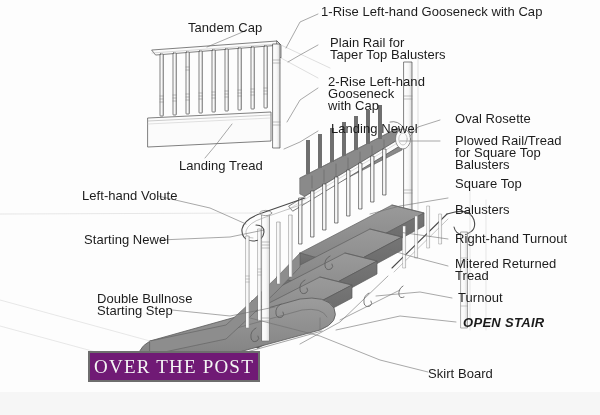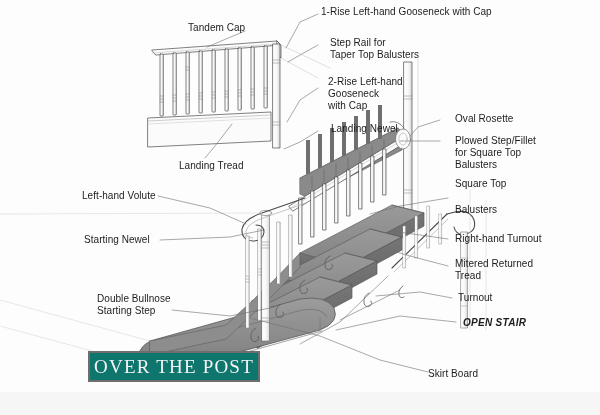--- a/index.html
+++ b/index.html
@@ -7,31 +7,31 @@
     width:600px;height:415px;
     background:#ffffff;
     font-family:"Liberation Sans", sans-serif;
     overflow:hidden;position:relative;
   }
   #stage{position:absolute;left:0;top:0;width:600px;height:415px;background:#fdfdfd;}
   #art{position:absolute;left:0;top:0;width:600px;height:415px;}
   .lbl{
     position:absolute;
     font-family:"Liberation Sans", sans-serif;
-    font-size:10px;
+    font-size:13px;
     line-height:11.5px;
     color:#1c1c1c;
     white-space:pre;
     letter-spacing:0.05px;
   }
   .lbl.bold{font-weight:bold;letter-spacing:0.3px;}
   #banner{
     position:absolute;
     left:88px;top:351px;width:172px;height:31px;
-    background:#0f766e;
+    background:#701a75;
     border:2px solid #6e6e6e;
     box-sizing:border-box;
     display:flex;align-items:center;justify-content:center;
   }
   #banner-text{
     color:#f4f4f4;
     font-family:"Liberation Serif", serif;
     font-size:19px;
     letter-spacing:1.2px;
     font-variant:small-caps;
@@ -313,31 +313,31 @@
 
         <path d="M388 276 L340 322 L300 344"></path>
         <path d="M340 320 L400 290"></path>
       </g>
     </g>
   </svg>
 
   <div class="lbl" style="left:188px;top:22px;">Tandem Cap</div>
   <div class="lbl" style="left:321px;top:6px;">1-Rise Left-hand Gooseneck with Cap</div>
 
-  <div class="lbl" style="left:330px;top:37px;">Step Rail for</div>
+  <div class="lbl" style="left:330px;top:37px;">Plain Rail for</div>
   <div class="lbl" style="left:330px;top:49px;">Taper Top Balusters</div>
 
   <div class="lbl" style="left:328px;top:76px;">2-Rise Left-hand</div>
   <div class="lbl" style="left:328px;top:88px;text-align:right;">Gooseneck</div>
   <div class="lbl" style="left:328px;top:100px;">with Cap</div>
 
   <div class="lbl" style="left:331px;top:123px;">Landing Newel</div>
 
   <div class="lbl" style="left:455px;top:113px;">Oval Rosette</div>
-  <div class="lbl" style="left:455px;top:135px;">Plowed Step/Fillet</div>
+  <div class="lbl" style="left:455px;top:135px;">Plowed Rail/Tread</div>
   <div class="lbl" style="left:455px;top:147px;">for Square Top</div>
   <div class="lbl" style="left:455px;top:159px;">Balusters</div>
 
   <div class="lbl" style="left:143px;top:160px;padding-left:36px;">Landing Tread</div>
   <div class="lbl" style="left:82px;top:190px;">Left-hand Volute</div>
 
   <div class="lbl" style="left:455px;top:178px;">Square Top</div>
   <div class="lbl" style="left:455px;top:204px;">Balusters</div>
 
   <div class="lbl" style="left:84px;top:234px;">Starting Newel</div>

